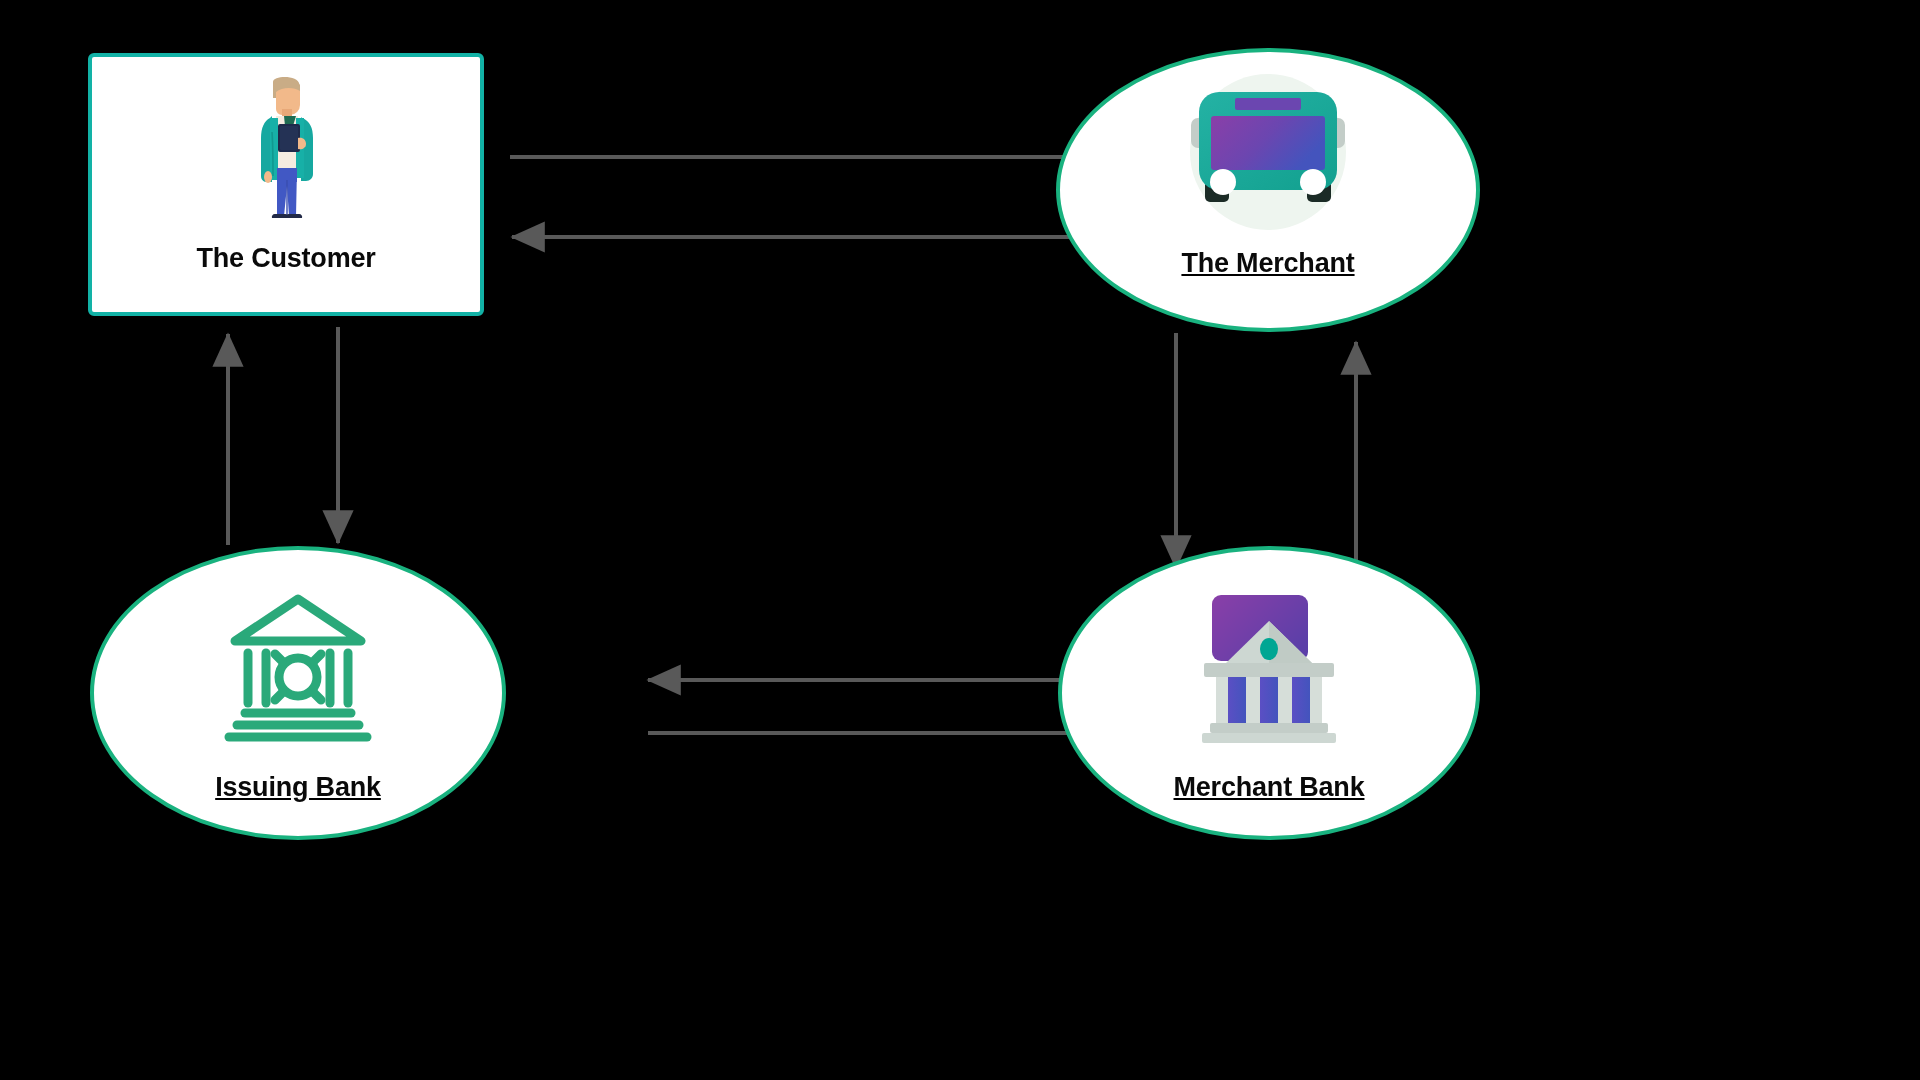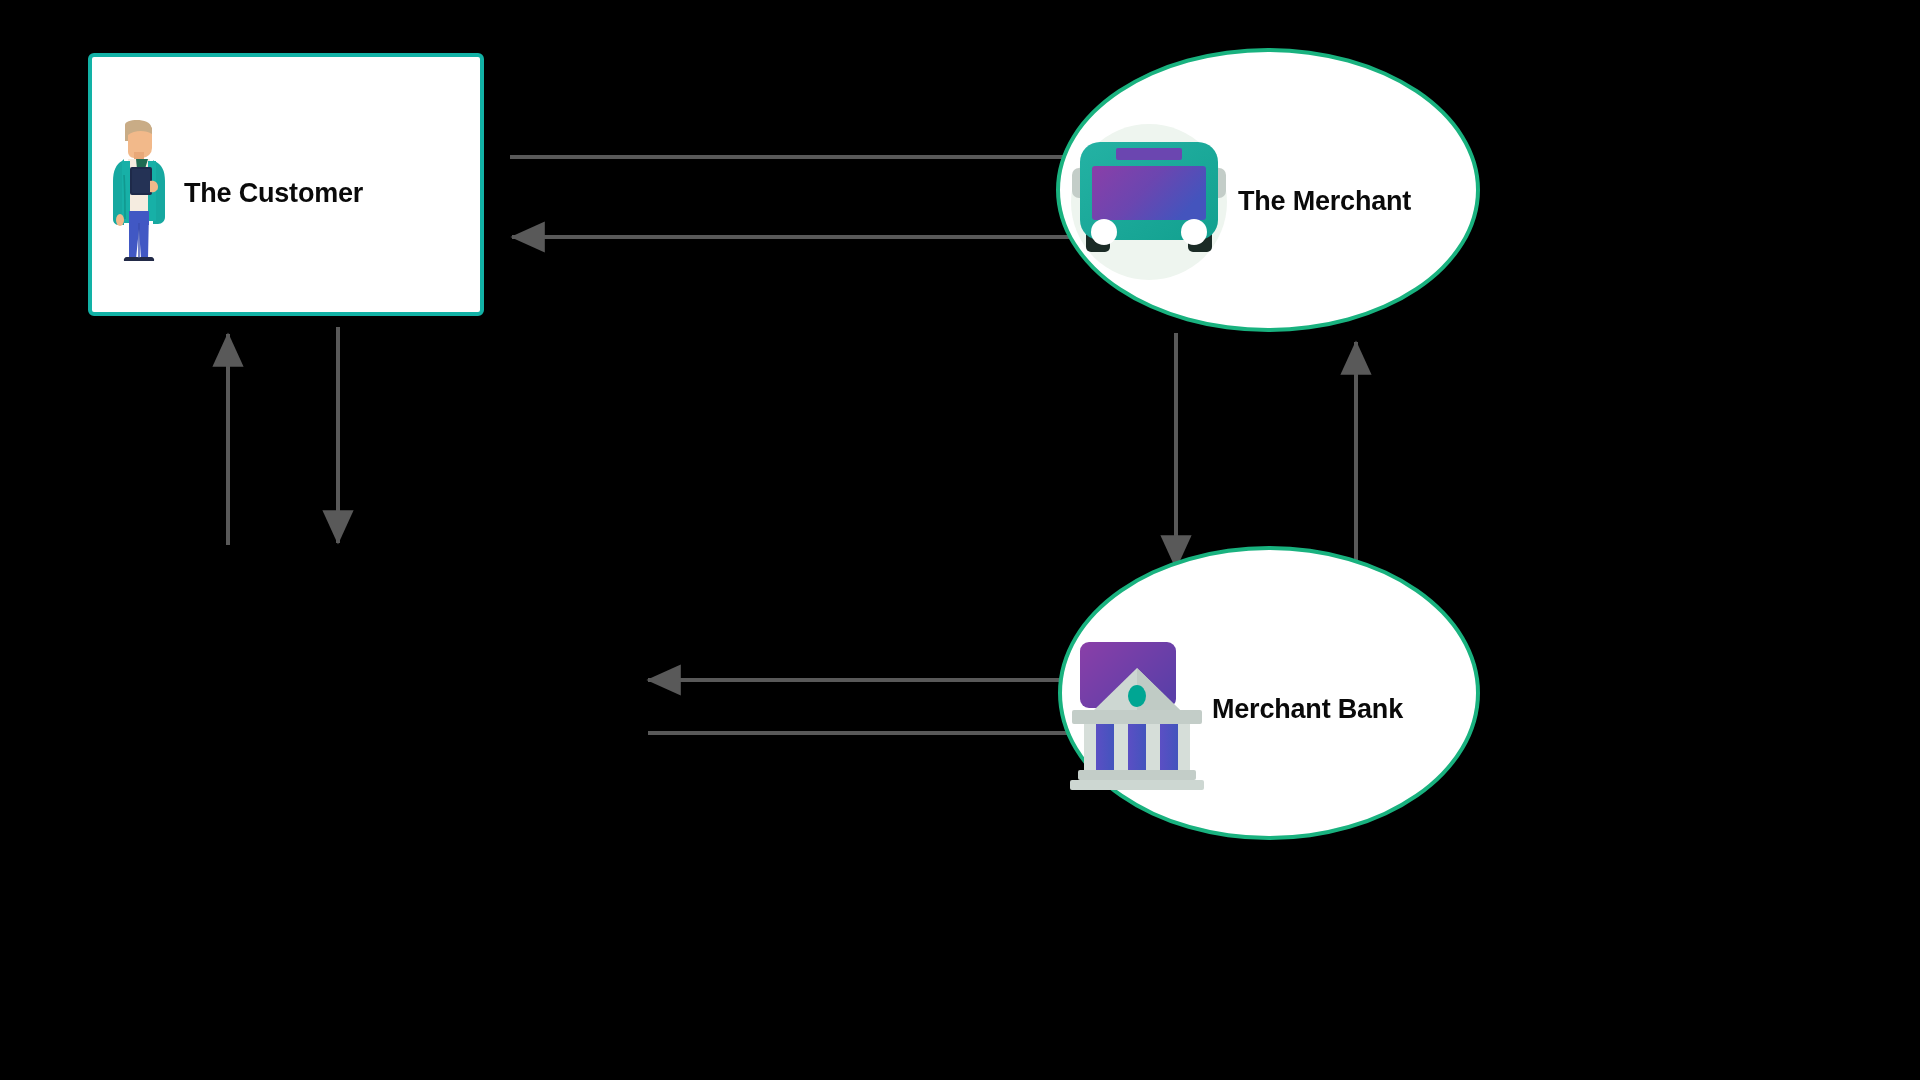--- a/index.html
+++ b/index.html
@@ -24,32 +24,34 @@
     height: 1080px;
     background: #000000;
   }
 
   
   .node {
     position: absolute;
     background: #ffffff;
     box-sizing: border-box;
     display: flex;
+    flex-direction: column;
     align-items: center;
     justify-content: flex-start;
   }
 
   .node-rect {
     border: 4px solid #12b2a6;
     border-radius: 6px;
   }
 
   .node-ellipse {
     border: 4px solid #19b27f;
     border-radius: 50%;
+    text-decoration: underline;
   }
 
   .node-label {
     font-size: 27px;
     font-weight: 700;
     color: #0a0a0a;
     letter-spacing: -0.2px;
     text-align: center;
     white-space: nowrap;
     line-height: 1;
@@ -209,20 +211,44 @@
 
         <rect x="32" y="44" width="114" height="54" rx="3" fill="url(#busGlass)"></rect>
 
         <circle cx="44" cy="110" r="13" fill="#ffffff"></circle>
         <circle cx="134" cy="110" r="13" fill="#ffffff"></circle>
       </svg>
     </div>
     <div class="node-label">The Merchant</div>
   </div>
 
+  <div class="node node-ellipse" id="node-issuing">
+    <div class="icon-wrap">
+      <svg width="158" height="152" viewBox="0 0 158 152" xmlns="http://www.w3.org/2000/svg" fill="none" stroke="#2aa97a" stroke-width="9" stroke-linecap="round" stroke-linejoin="round">
+
+        <path d="M16 50 L79 8 L142 50 Z"></path>
+
+        <line x1="29" y1="62" x2="29" y2="112"></line>
+        <line x1="47" y1="62" x2="47" y2="112"></line>
+        <line x1="111" y1="62" x2="111" y2="112"></line>
+        <line x1="129" y1="62" x2="129" y2="112"></line>
+
+        <circle cx="79" cy="86" r="19"></circle>
+        <line x1="63" y1="70" x2="56" y2="63"></line>
+        <line x1="95" y1="70" x2="102" y2="63"></line>
+        <line x1="63" y1="102" x2="56" y2="109"></line>
+        <line x1="95" y1="102" x2="102" y2="109"></line>
+
+        <line x1="26" y1="122" x2="132" y2="122"></line>
+        <line x1="18" y1="134" x2="140" y2="134"></line>
+        <line x1="10" y1="146" x2="148" y2="146"></line>
+      </svg>
+    </div>
+    <div class="node-label">Issuing Bank</div>
+  </div>
 
   <div class="node node-ellipse" id="node-acquiring">
     <div class="icon-wrap">
       <svg width="150" height="152" viewBox="0 0 150 152" xmlns="http://www.w3.org/2000/svg">
         <defs>
           <linearGradient id="bankBack" x1="0" y1="0" x2="1" y2="0.7">
             <stop offset="0%" stop-color="#8a3fa8"></stop>
             <stop offset="100%" stop-color="#5b3fa8"></stop>
           </linearGradient>
           <linearGradient id="bankCols" x1="0" y1="0" x2="1" y2="0">

